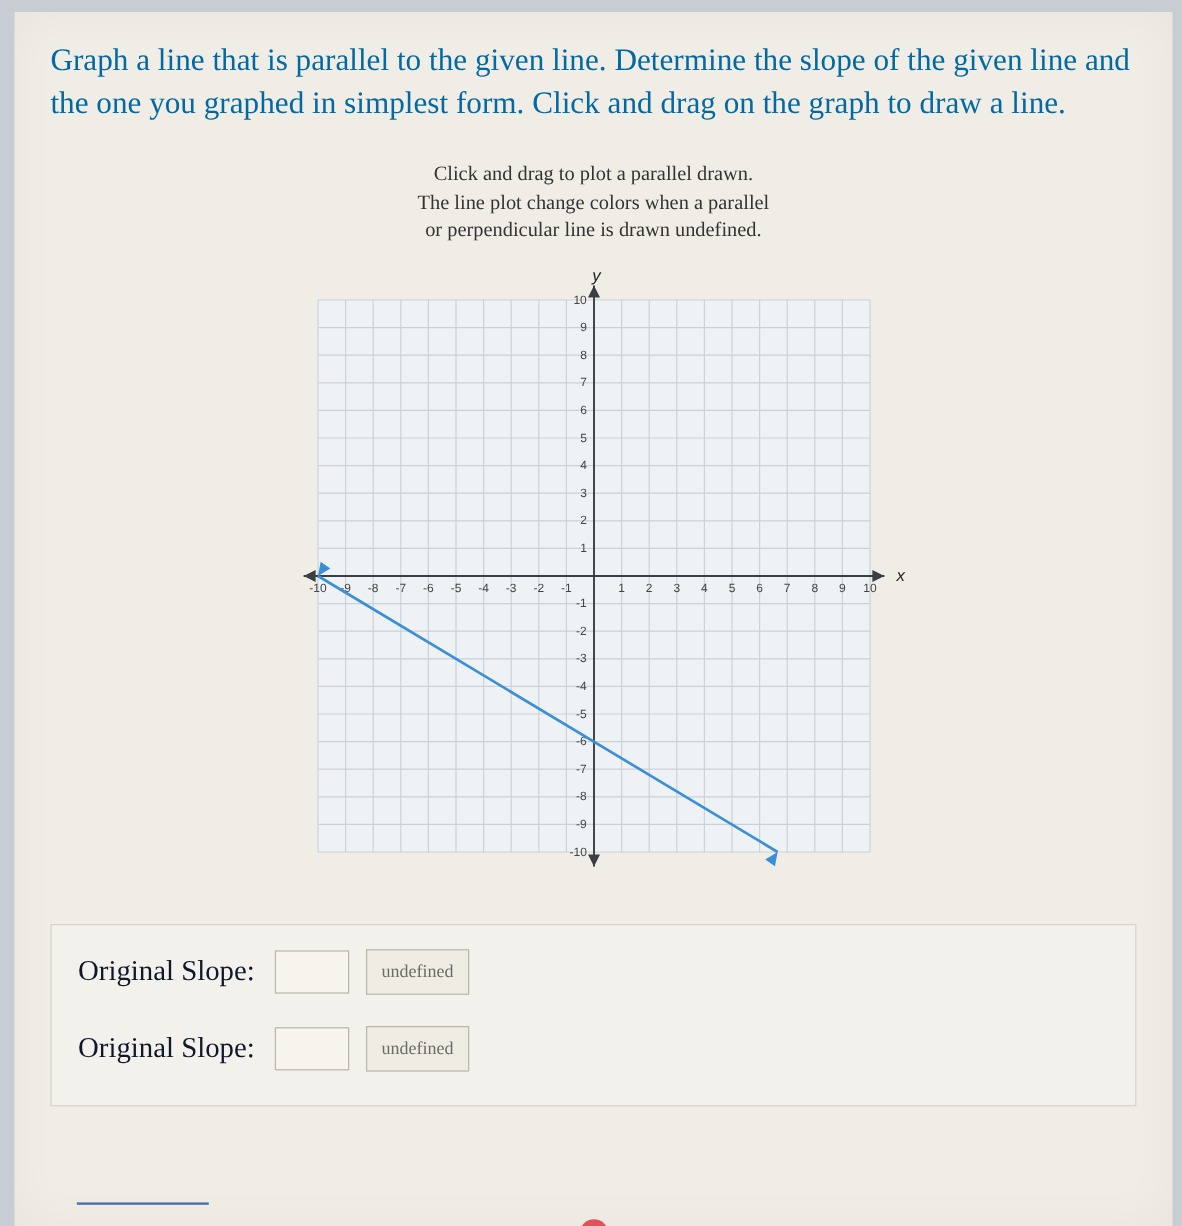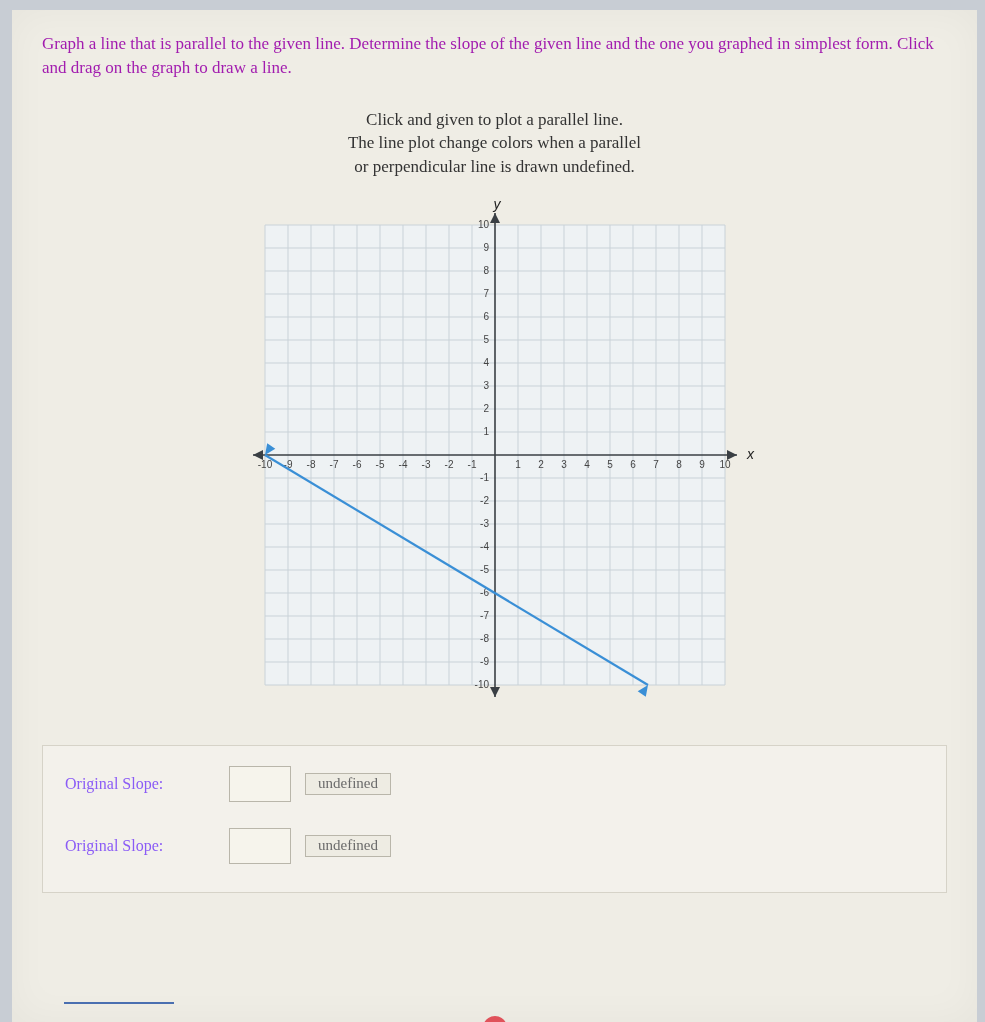--- a/index.html
+++ b/index.html
@@ -14,23 +14,23 @@
     position: absolute;
     top: 10px;
     left: 12px;
     right: 8px;
     bottom: 0;
     background: #efede5;
     padding: 22px 30px 0 30px;
     box-shadow: inset 0 0 40px rgba(0,0,0,0.04);
   }
   .question {
-    font-size: 17px;
+    font-size: 26px;
     line-height: 1.4;
-    color: #a21caf;
+    color: #0369a1;
     margin-bottom: 28px;
   }
   .instructions {
     text-align: center;
     font-size: 17px;
     color: #333;
     line-height: 1.4;
     margin-bottom: 16px;
   }
   .graph-wrap {
@@ -56,35 +56,35 @@
     padding: 20px 22px 28px 22px;
   }
   .answer-row {
     display: flex;
     align-items: center;
     gap: 14px;
     margin-bottom: 26px;
   }
   .answer-row:last-child { margin-bottom: 0; }
   .answer-label {
-    font-size: 16px;
-    color: #8b5cf6;
+    font-size: 24px;
+    color: #0f172a;
     min-width: 150px;
   }
   .answer-input {
     width: 62px;
     height: 36px;
     border: 1px solid #b9b6aa;
     background: #f6f4ec;
     font-size: 16px;
     text-align: center;
     font-family: Georgia, serif;
   }
   .undef-btn {
-    height: 22px;
+    height: 38px;
     padding: 0 12px;
     border: 1px solid #b9b6aa;
     background: #eeece3;
     color: #6a6a6a;
     font-family: Georgia, serif;
     font-size: 15px;
     cursor: pointer;
   }
   .underline {
     position: absolute;
@@ -106,21 +106,21 @@
   }
 </style>
 </head>
 <body>
 
 <div class="page">
 
   <p class="question">Graph a line that is parallel to the given line. Determine the slope of the given line and the one you graphed in simplest form. Click and drag on the graph to draw a line.</p>
 
   <div class="instructions">
-    <div>Click and given to plot a parallel line.</div>
+    <div>Click and drag to plot a parallel drawn.</div>
     <div>The line plot change colors when a parallel</div>
     <div>or perpendicular line is drawn undefined.</div>
   </div>
 
   <div class="graph-wrap">
     <svg class="graph" viewBox="0 0 560 510">
 
       <rect x="50" y="30" width="460" height="460" fill="#eef2f4"></rect>
 
       <g>

